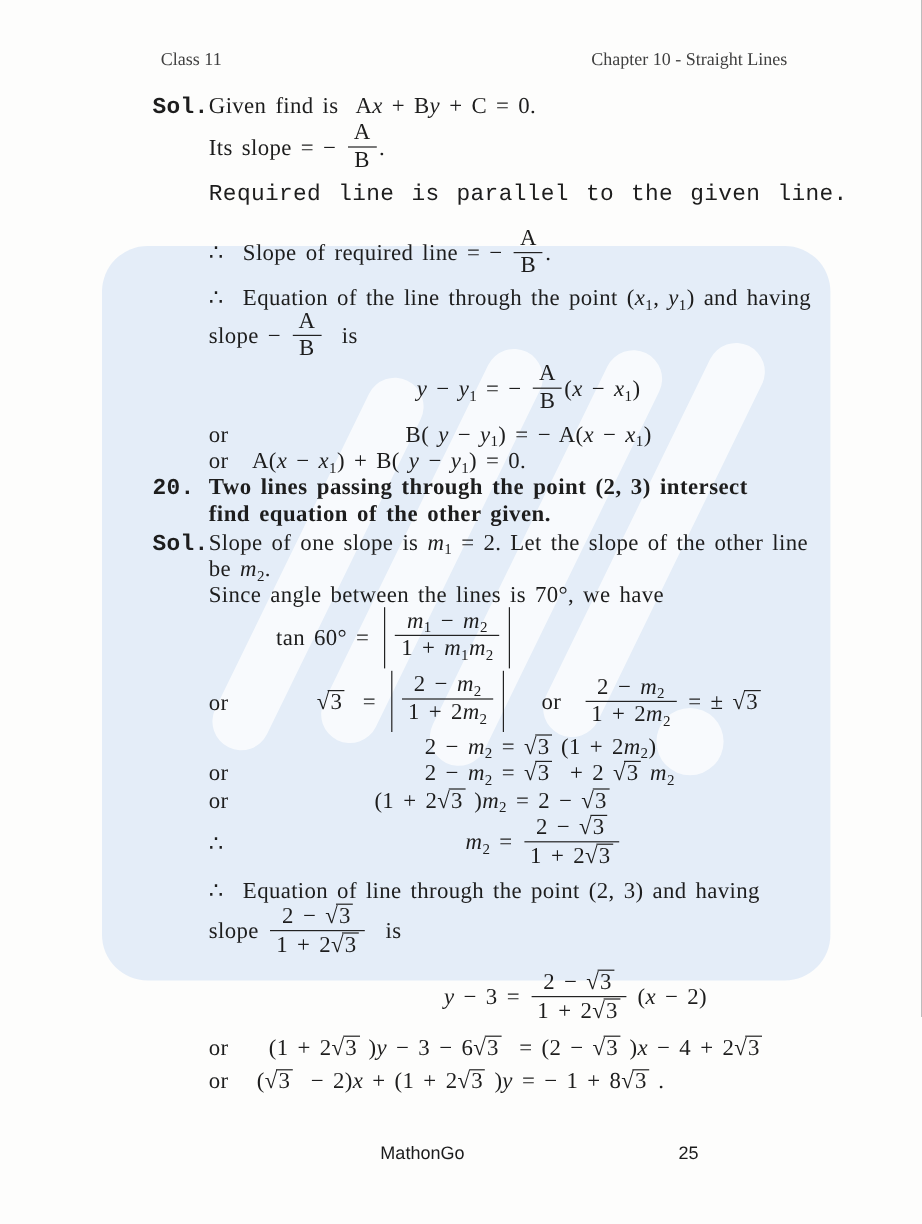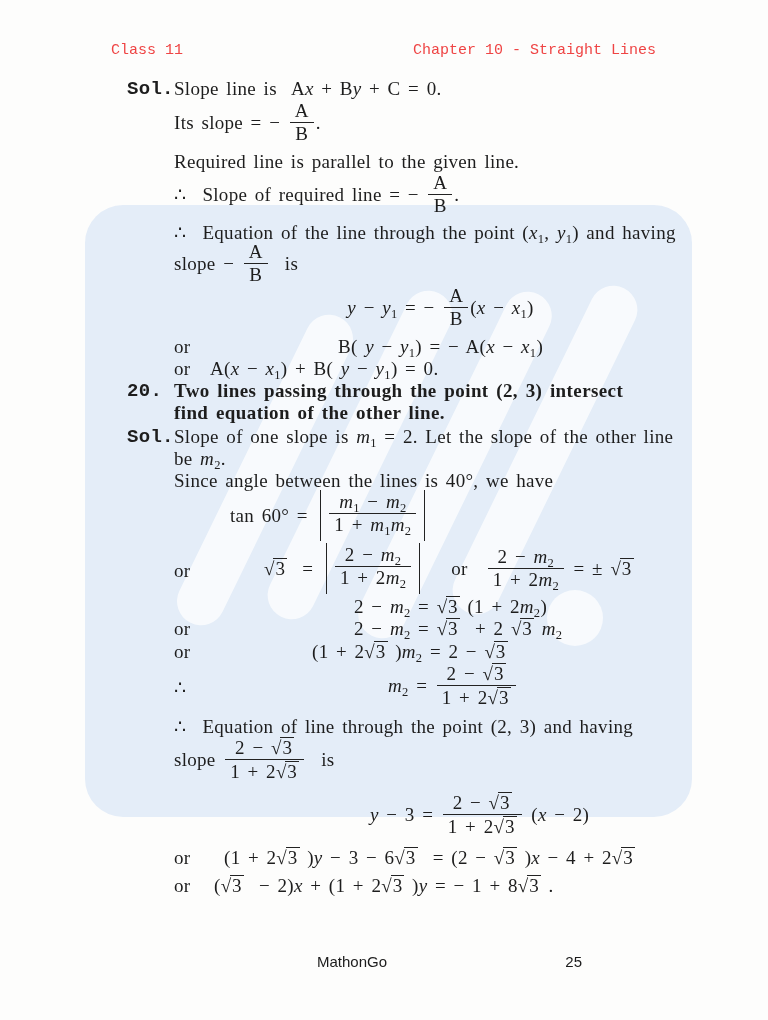--- a/index.html
+++ b/index.html
@@ -4,24 +4,24 @@
 <style>
   html,body{margin:0;padding:0;background:#888;}
   #page{
     position:relative;width:768px;height:1020px;margin:0 auto;
     background:#fdfdfc;overflow:hidden;
     font-family:"Liberation Serif","DejaVu Serif",serif;
     color:#1d1d1d;
   }
   
   #hdr{
-    position:absolute;top:42px;left:111px;right:112px;
+    position:absolute;top:42px;left:134px;right:112px;
     display:flex;justify-content:space-between;
-    font-family:Liberation Mono, monospace;
-    font-size:15px;color:#ef4444;
+    font-family:Liberation Serif, serif;
+    font-size:15px;color:#404040;
   }
   #ftr{
     position:absolute;top:953px;left:0;width:704px;height:20px;
     font-family:"Liberation Sans","DejaVu Sans",sans-serif;
     font-size:15px;color:#1b1b1b;
   }
   #ftr .brand{position:absolute;left:50%;transform:translateX(-50%);}
   #ftr .pageno{position:absolute;right:122px;}
   
   #panel{
@@ -77,101 +77,101 @@
       <div class="wm bar" style="left: 251px; top: 70px; height: 360px;"></div>
       <div class="wm bar" style="left: 346px; top: 70px; height: 380px;"></div>
       <div class="wm bar" style="left: 436px; top: 65px; height: 360px;"></div>
       <div class="wm dot" style="left: 462px; top: 385px; height: 56px; width: 56px;"></div>
     </div>
 
   <div id="rows">
       <div class="row">
         <span class="marker">Sol.</span>
         <div class="row-body">
-          <span class="row-content"><span class="rm">Slope line is  A</span><span class="it">x</span><span class="rm"> + B</span><span class="it">y</span><span class="rm"> + C = 0.</span></span>
+          <span class="row-content"><span class="rm">Given find is  A</span><span class="it">x</span><span class="rm"> + B</span><span class="it">y</span><span class="rm"> + C = 0.</span></span>
         </div>
       </div>
       <div class="row" style="margin-top: 3px;">
         <span class="marker"></span>
         <div class="row-body">
           <span class="row-content"><span class="rm">Its slope = − </span><span class="frac"><span class="fr-n"><span class="rm">A</span></span><span class="fr-d"><span class="rm">B</span></span></span><span class="rm">.</span></span>
         </div>
       </div>
+      <div class="row" style="margin-top: 5px; font-family: Liberation Mono, monospace;">
+        <span class="marker"></span>
+        <div class="row-body">
+          <span class="row-content"><span class="rm">Required line is parallel to the given line.</span></span>
+        </div>
+      </div>
+      <div class="row" style="margin-top: 18px; justify-content: center;">
+        <span class="marker"></span>
+        <div class="row-body">
+          <span class="row-content"><span class="rm">∴</span><span class="gap" style="width: 16px;"></span><span class="rm">Slope of required line = − </span><span class="frac"><span class="fr-n"><span class="rm">A</span></span><span class="fr-d"><span class="rm">B</span></span></span><span class="rm">.</span></span>
+        </div>
+      </div>
+      <div class="row" style="margin-top: 4px;">
+        <span class="marker"></span>
+        <div class="row-body">
+          <span class="row-content"><span class="rm">∴</span><span class="gap" style="width: 16px;"></span><span class="rm">Equation of the line through the point (</span><span class="it">x</span><sub class="sb">1</sub><span class="rm">, </span><span class="it">y</span><sub class="sb">1</sub><span class="rm">) and having</span></span>
+        </div>
+      </div>
+      <div class="row">
+        <span class="marker"></span>
+        <div class="row-body">
+          <span class="row-content"><span class="rm">slope − </span><span class="frac"><span class="fr-n"><span class="rm">A</span></span><span class="fr-d"><span class="rm">B</span></span></span><span class="rm">  is</span></span>
+        </div>
+      </div>
+      <div class="row" style="margin-top: 1px;">
+        <span class="marker"></span>
+        <div class="row-body">
+          <span class="row-content center"><span class="it">y</span><span class="rm"> − </span><span class="it">y</span><sub class="sb">1</sub><span class="rm"> = − </span><span class="frac"><span class="fr-n"><span class="rm">A</span></span><span class="fr-d"><span class="rm">B</span></span></span><span class="rm">(</span><span class="it">x</span><span class="rm"> − </span><span class="it">x</span><sub class="sb">1</sub><span class="rm">)</span></span>
+        </div>
+      </div>
       <div class="row" style="margin-top: 5px;">
         <span class="marker"></span>
         <div class="row-body">
-          <span class="row-content"><span class="rm">Required line is parallel to the given line.</span></span>
-        </div>
-      </div>
-      <div class="row" style="margin-top: 2px; justify-content: center;">
-        <span class="marker"></span>
-        <div class="row-body">
-          <span class="row-content"><span class="rm">∴</span><span class="gap" style="width: 16px;"></span><span class="rm">Slope of required line = − </span><span class="frac"><span class="fr-n"><span class="rm">A</span></span><span class="fr-d"><span class="rm">B</span></span></span><span class="rm">.</span></span>
-        </div>
-      </div>
-      <div class="row" style="margin-top: 4px;">
-        <span class="marker"></span>
-        <div class="row-body">
-          <span class="row-content"><span class="rm">∴</span><span class="gap" style="width: 16px;"></span><span class="rm">Equation of the line through the point (</span><span class="it">x</span><sub class="sb">1</sub><span class="rm">, </span><span class="it">y</span><sub class="sb">1</sub><span class="rm">) and having</span></span>
-        </div>
-      </div>
-      <div class="row">
-        <span class="marker"></span>
-        <div class="row-body">
-          <span class="row-content"><span class="rm">slope − </span><span class="frac"><span class="fr-n"><span class="rm">A</span></span><span class="fr-d"><span class="rm">B</span></span></span><span class="rm">  is</span></span>
-        </div>
-      </div>
-      <div class="row" style="margin-top: 1px;">
-        <span class="marker"></span>
-        <div class="row-body">
-          <span class="row-content center"><span class="it">y</span><span class="rm"> − </span><span class="it">y</span><sub class="sb">1</sub><span class="rm"> = − </span><span class="frac"><span class="fr-n"><span class="rm">A</span></span><span class="fr-d"><span class="rm">B</span></span></span><span class="rm">(</span><span class="it">x</span><span class="rm"> − </span><span class="it">x</span><sub class="sb">1</sub><span class="rm">)</span></span>
-        </div>
-      </div>
-      <div class="row" style="margin-top: 5px;">
-        <span class="marker"></span>
-        <div class="row-body">
           <span class="conn">or</span>
           <span class="row-content center"><span class="rm">B( </span><span class="it">y</span><span class="rm"> − </span><span class="it">y</span><sub class="sb">1</sub><span class="rm">) = − A(</span><span class="it">x</span><span class="rm"> − </span><span class="it">x</span><sub class="sb">1</sub><span class="rm">)</span></span>
         </div>
       </div>
       <div class="row">
         <span class="marker"></span>
         <div class="row-body">
           <span class="conn">or</span>
           <span class="row-content" style="padding-left: 36px;"><span class="rm">A(</span><span class="it">x</span><span class="rm"> − </span><span class="it">x</span><sub class="sb">1</sub><span class="rm">) + B( </span><span class="it">y</span><span class="rm"> − </span><span class="it">y</span><sub class="sb">1</sub><span class="rm">) = 0.</span></span>
         </div>
       </div>
       <div class="row">
         <span class="marker">20.</span>
         <div class="row-body">
           <span class="row-content"><span class="bf">Two lines passing through the point (2, 3) intersect</span></span>
         </div>
       </div>
       <div class="row">
         <span class="marker"></span>
         <div class="row-body">
-          <span class="row-content"><span class="bf">find equation of the other line.</span></span>
+          <span class="row-content"><span class="bf">find equation of the other given.</span></span>
         </div>
       </div>
       <div class="row" style="margin-top: 2px;">
         <span class="marker">Sol.</span>
         <div class="row-body">
           <span class="row-content"><span class="rm">Slope of one slope is </span><span class="it">m</span><sub class="sb">1</sub><span class="rm"> = 2. Let the slope of the other line</span></span>
         </div>
       </div>
       <div class="row">
         <span class="marker"></span>
         <div class="row-body">
           <span class="row-content"><span class="rm">be </span><span class="it">m</span><sub class="sb">2</sub><span class="rm">.</span></span>
         </div>
       </div>
       <div class="row">
         <span class="marker"></span>
         <div class="row-body">
-          <span class="row-content"><span class="rm">Since angle between the lines is 40°, we have</span></span>
+          <span class="row-content"><span class="rm">Since angle between the lines is 70°, we have</span></span>
         </div>
       </div>
       <div class="row">
         <span class="marker"></span>
         <div class="row-body">
           <span class="row-content" style="padding-left: 56px;"><span class="rm">tan 60° = </span><span class="abs"><span class="frac"><span class="fr-n"><span class="it">m</span><sub class="sb">1</sub><span class="rm"> − </span><span class="it">m</span><sub class="sb">2</sub></span><span class="fr-d"><span class="rm">1 + </span><span class="it">m</span><sub class="sb">1</sub><span class="it">m</span><sub class="sb">2</sub></span></span></span></span>
         </div>
       </div>
       <div class="row" style="margin-top: 2px;">
         <span class="marker"></span>

